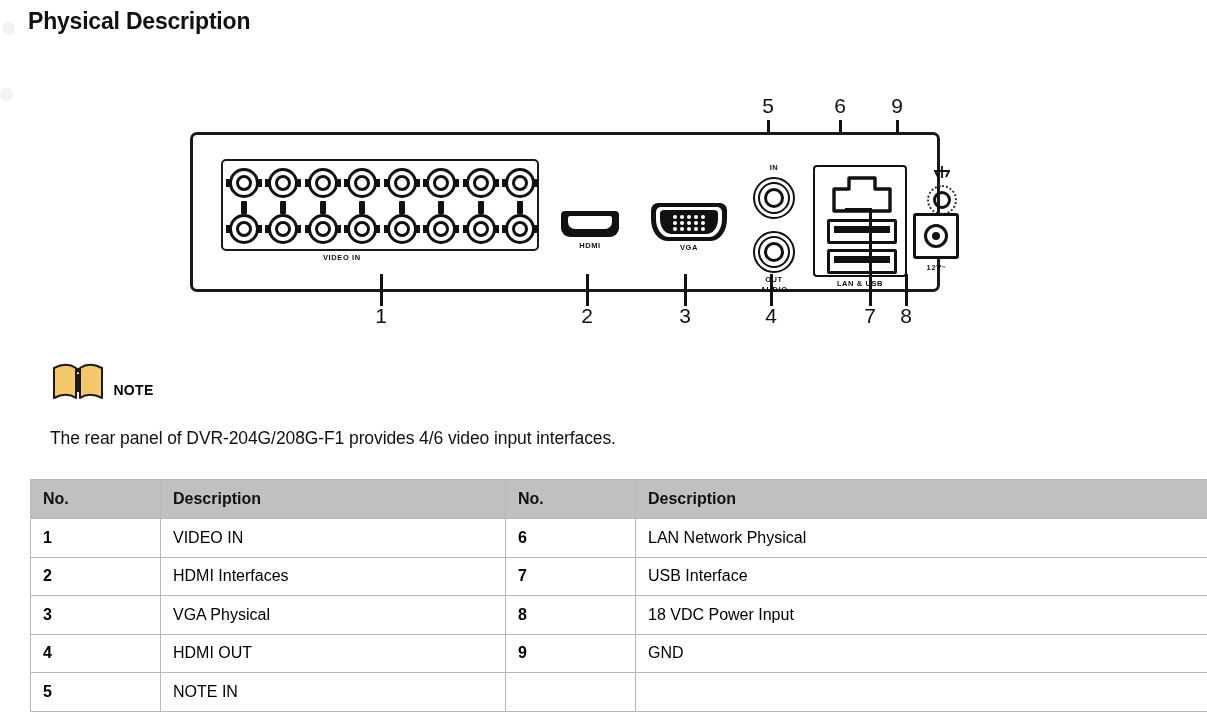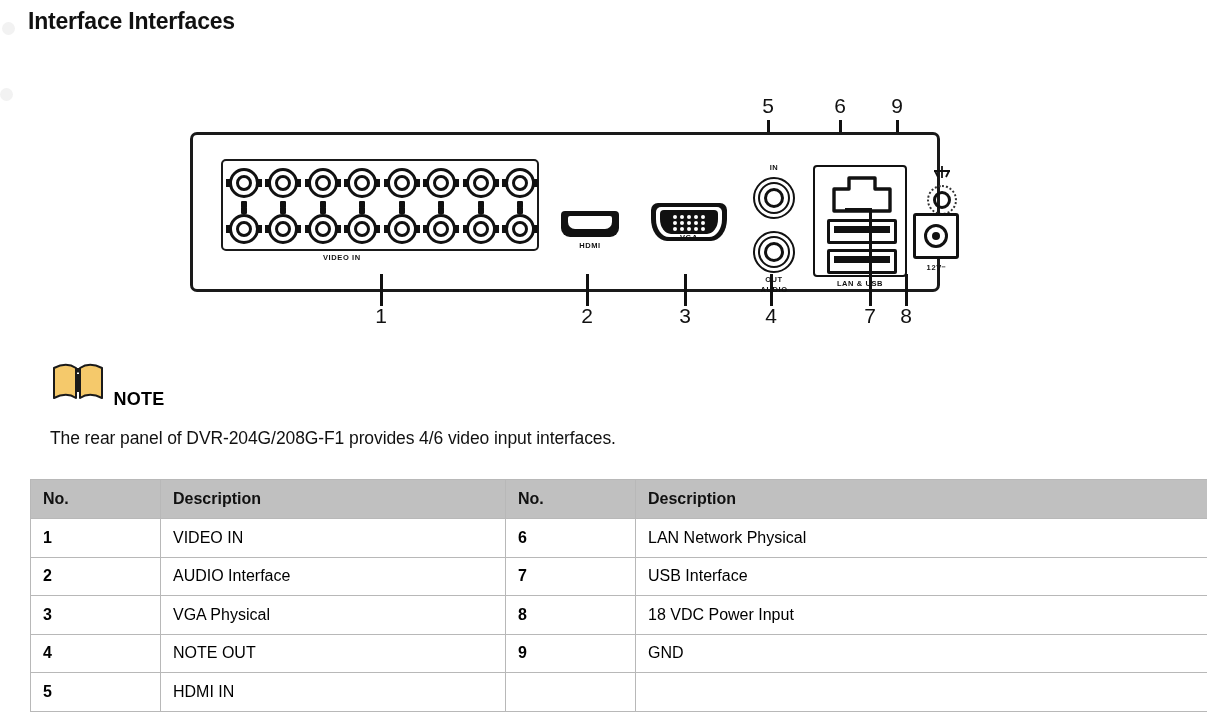--- a/index.html
+++ b/index.html
@@ -202,21 +202,21 @@
     gap: 2px;
     padding-top: 1px;
     box-sizing: border-box;
   }
   .vga .prow { display: flex; gap: 3px; }
   .vga .pin {
     width: 4px; height: 4px;
     background: #fff;
     border-radius: 50%;
   }
-  .cap.vga-l { left: 458px; top: 98px; width: 76px; }
+  .cap.vga-l { left: 458px; top: 108px; width: 76px; }
 
   
   .rca {
     position: absolute;
     width: 42px;
     height: 42px;
   }
   .rca .r1 {
     position: absolute; inset: 0;
     border: 2.5px solid #111; border-radius: 50%;
@@ -369,26 +369,26 @@
   .note-icon {
     position: relative;
     width: 56px;
     height: 42px;
     display: inline-block;
     vertical-align: middle;
   }
   .note-label {
     display: inline-block;
     vertical-align: middle;
-    font-size: 18px;
+    font-size: 14px;
     font-weight: bold;
     letter-spacing: 0.3px;
     margin-left: 3px;
     position: relative;
-    top: 16px;
+    top: 7px;
   }
   .note-text {
     position: absolute;
     left: 50px;
     top: 428px;
     font-size: 17.5px;
     color: #111;
     letter-spacing: -0.1px;
   }
 
@@ -420,21 +420,21 @@
   }
   .col-no   { width: 105px; }
   .col-desc { width: 320px; }
 </style>
 </head>
 <body>
 
 <div class="wm a"></div>
 <div class="wm b"></div>
 
-<div class="page-title">Interface Interfaces</div>
+<div class="page-title">Physical Description</div>
 
 <div class="diagram">
 
   <div class="callout" style="left:755px; top:16px;">5</div>
   <div class="callout" style="left:827px; top:16px;">6</div>
   <div class="callout" style="left:884px; top:16px;">9</div>
 
   <div class="lead v" style="left:767px; top:42px;  height:40px;"></div>
   <div class="lead v" style="left:839px; top:42px;  height:40px;"></div>
   <div class="lead v" style="left:896px; top:42px;  height:40px;"></div>
@@ -719,36 +719,36 @@
   </thead>
   <tbody>
     <tr>
       <td class="num">1</td>
       <td>VIDEO IN</td>
       <td class="num">6</td>
       <td>LAN Network Physical</td>
     </tr>
     <tr>
       <td class="num">2</td>
-      <td>AUDIO Interface</td>
+      <td>HDMI Interfaces</td>
       <td class="num">7</td>
       <td>USB Interface</td>
     </tr>
     <tr>
       <td class="num">3</td>
       <td>VGA Physical</td>
       <td class="num">8</td>
       <td>18 VDC Power Input</td>
     </tr>
     <tr>
       <td class="num">4</td>
-      <td>NOTE OUT</td>
+      <td>HDMI OUT</td>
       <td class="num">9</td>
       <td>GND</td>
     </tr>
     <tr>
       <td class="num">5</td>
-      <td>HDMI IN</td>
+      <td>NOTE IN</td>
       <td class="num"></td>
       <td></td>
     </tr>
   </tbody>
 </table>
 
 </body></html>

